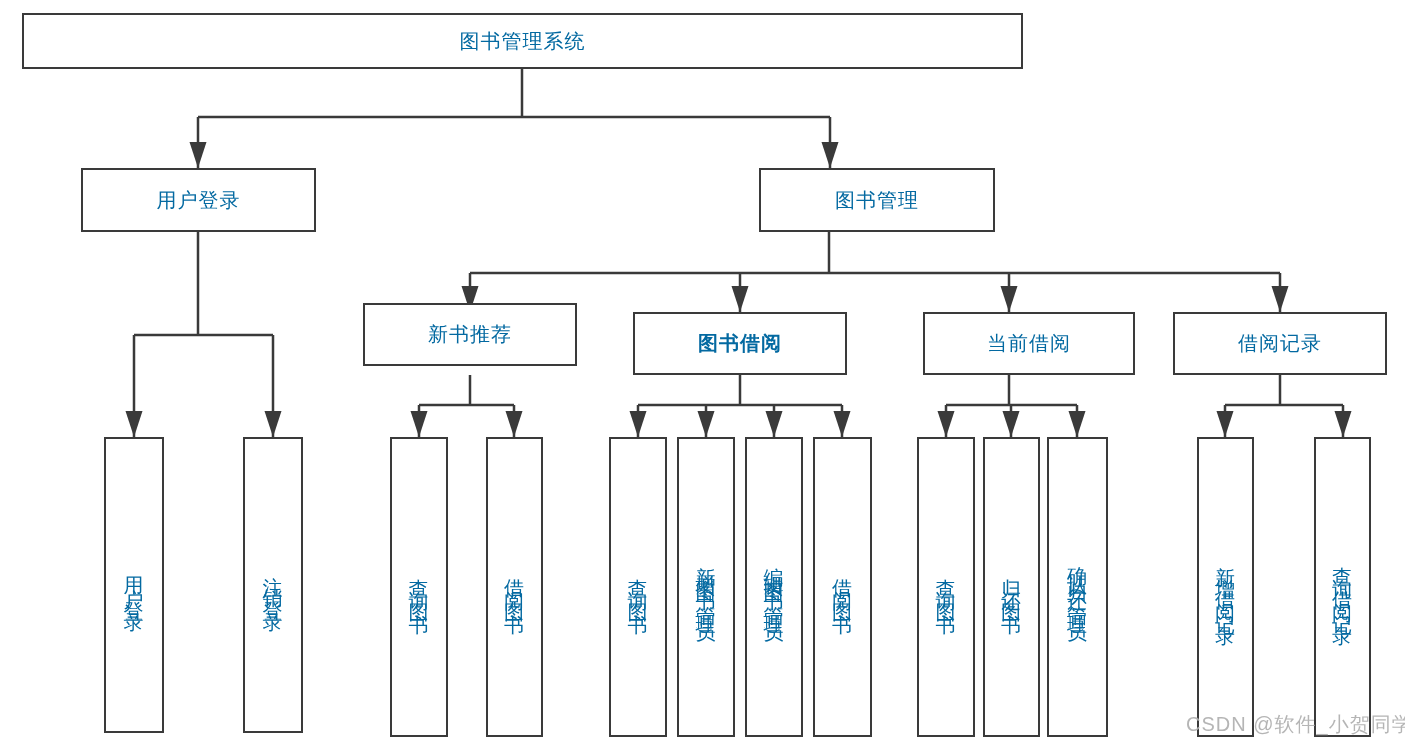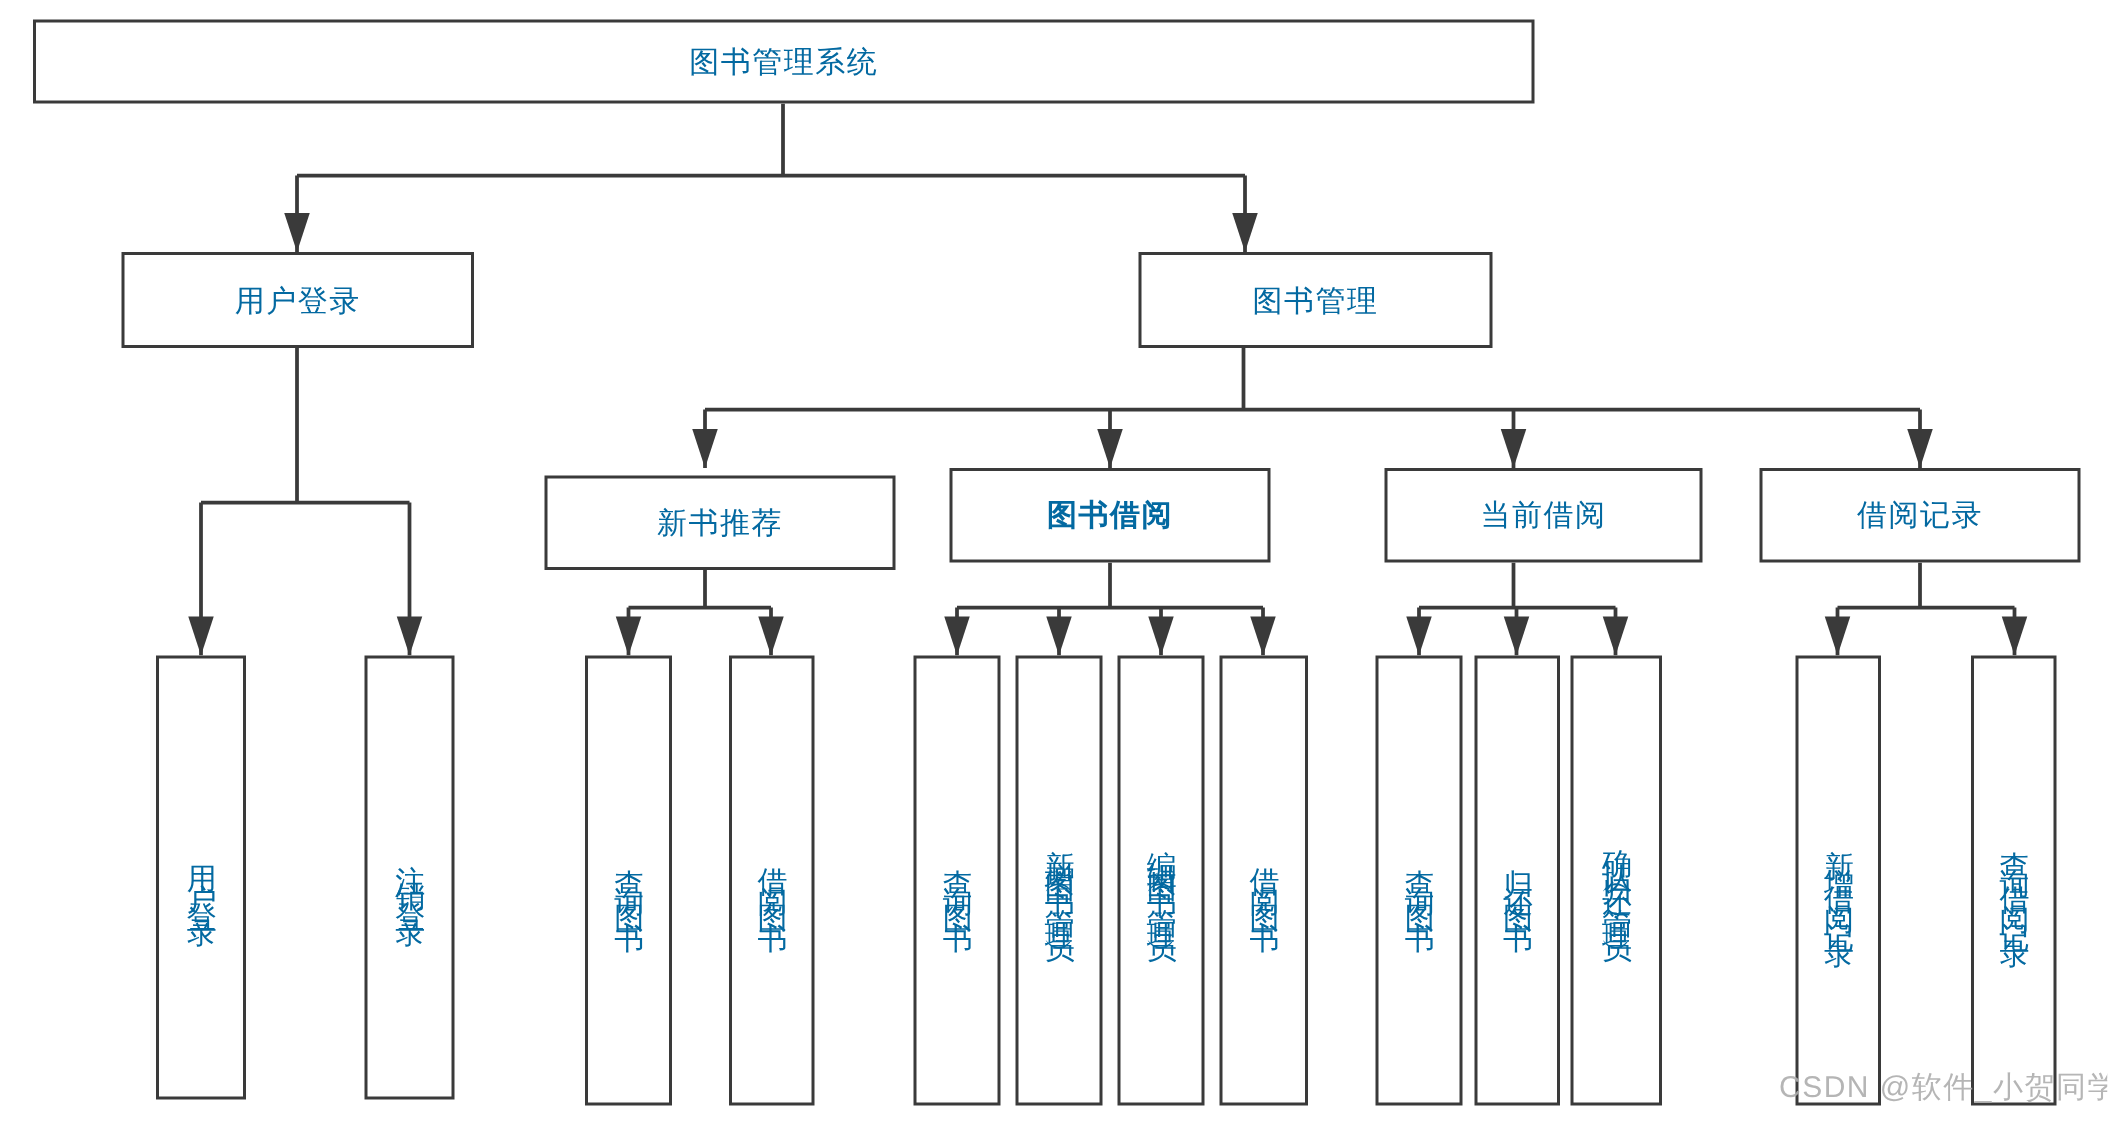--- a/index.html
+++ b/index.html
@@ -88,21 +88,21 @@
       <use href="#arw" transform="translate(1225,437)"></use>
       <use href="#arw" transform="translate(1343,437)"></use>
     </g>
   </svg>
 
   <div class="box" style="left:22px; top:13px; width:1001px; height:56px;">图书管理系统</div>
 
   <div class="box" style="left:81px; top:168px; width:235px; height:64px;">用户登录</div>
   <div class="box" style="left:711px; top:168px; width:236px; height:64px;margin-left:48px;">图书管理</div>
 
-  <div class="box" style="left:363px; top:317px; width:234px; height:63px;">新书推荐</div>
+  <div class="box" style="left:363px; top:303px; width:214px; height:63px;">新书推荐</div>
   <div class="box" style="left:633px; top:312px; width:214px; height:63px;font-weight:bold;">图书借阅</div>
   <div class="box" style="left:903px; top:312px; width:212px; height:63px;margin-left:20px;">当前借阅</div>
   <div class="box" style="left:1173px; top:312px; width:214px; height:63px;">借阅记录</div>
 
   <div class="box v" style="left:104px; top:437px; width:60px; height:296px;">用户登录</div>
   <div class="box v" style="left:243px; top:437px; width:60px; height:296px;">注销登录</div>
 
   <div class="box v" style="left:390px; top:437px; width:58px; height:300px;">查询图书</div>
   <div class="box v" style="left:486px; top:437px; width:57px; height:300px;">借阅图书</div>
 

